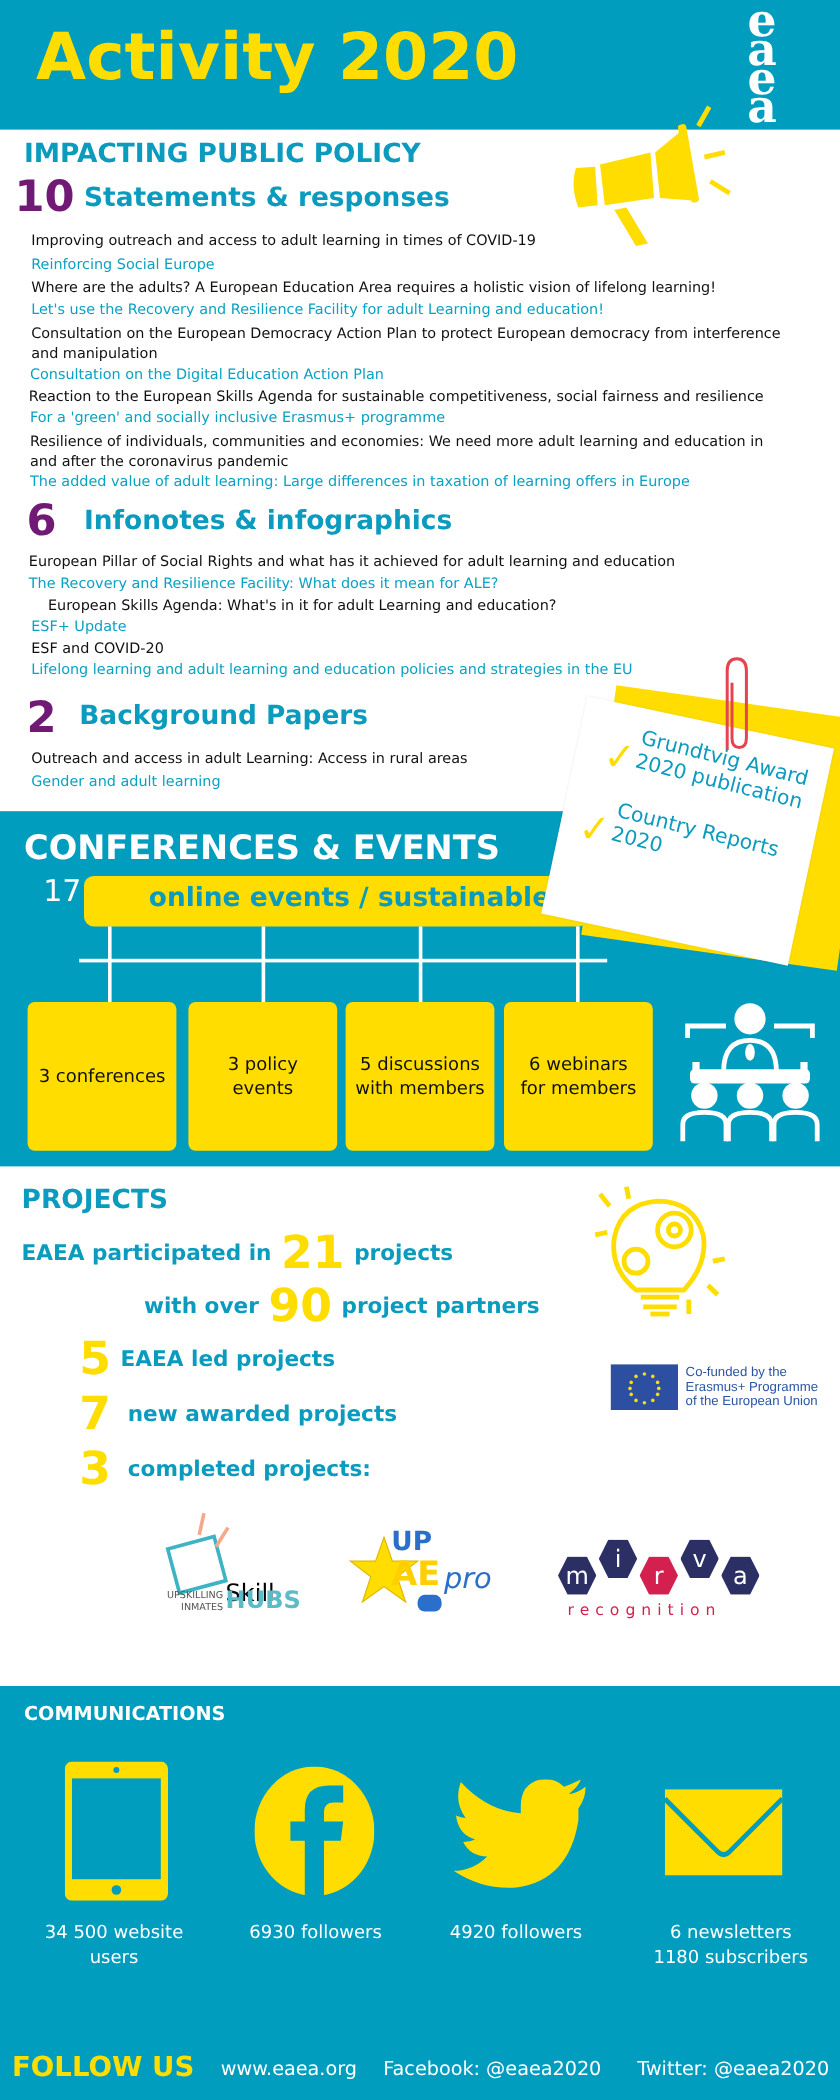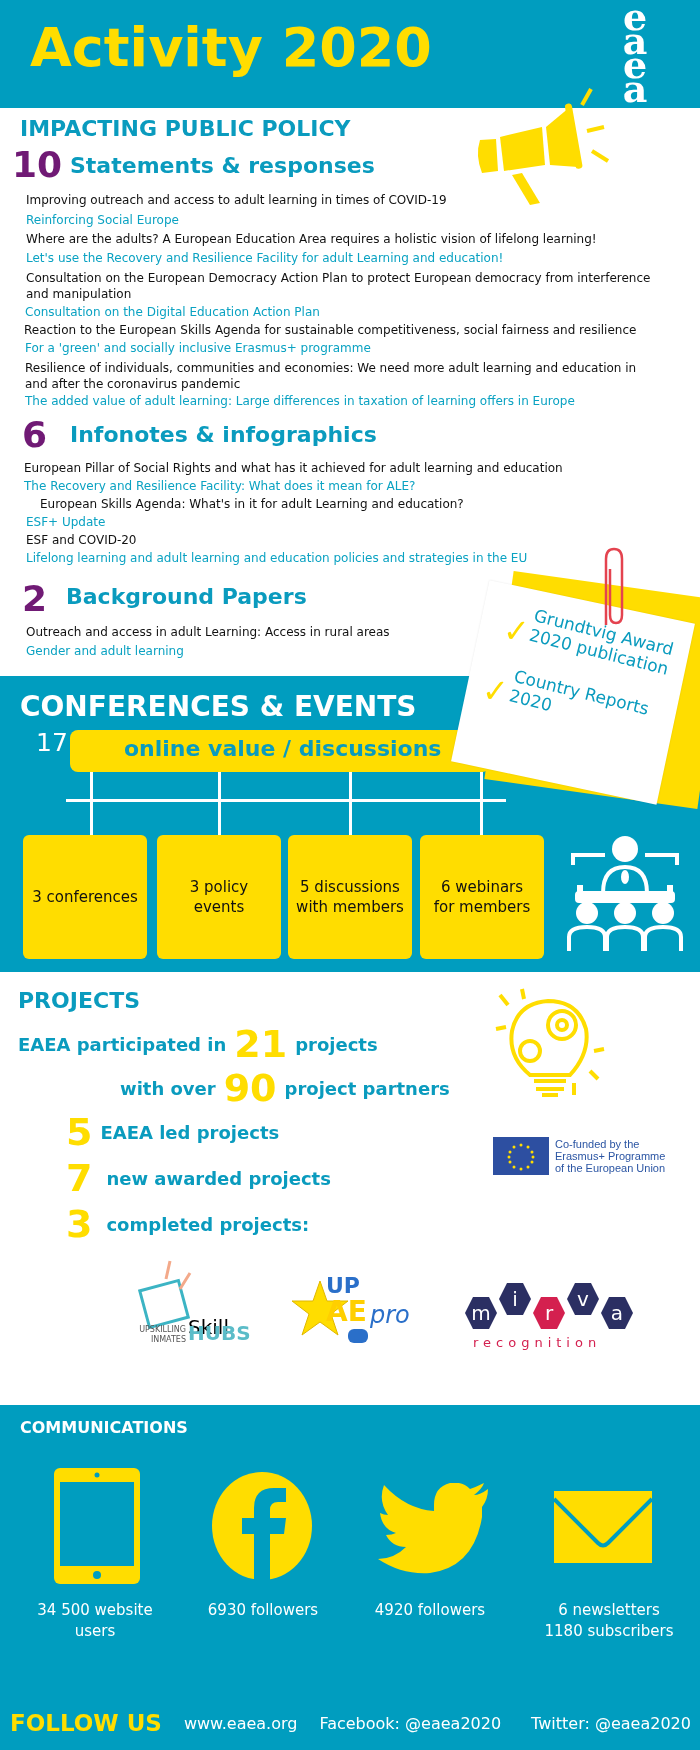--- a/index.html
+++ b/index.html
@@ -34,21 +34,21 @@
   #conf-bar-label { position: absolute; left: 124px; top: 736px; font-weight: bold; font-size: 22px; color: #0a9bbe; }
   .vline { position: absolute; width: 3px; background: #fff; }
   .hline { position: absolute; height: 3px; background: #fff; }
   .ebox { position: absolute; top: 835px; width: 124px; height: 124px; background: #ffdd00; border-radius: 6px; display: flex; align-items: center; justify-content: center; text-align: center; font-size: 15px; color: #111; line-height: 20px; padding: 0 6px; }
 
   
   #proj-title { position: absolute; left: 18px; top: 988px; font-weight: bold; font-size: 22px; color: #0a9bbe; }
   .proj-line { position: absolute; font-weight: bold; font-size: 18px; color: #0a9bbe; display: flex; align-items: center; gap: 8px; white-space: nowrap; }
   .proj-num { font-size: 38px; color: #ffdd00; font-weight: bold; }
 
-  #eu { position: absolute; left: 493px; top: 1136px; width: 205px; height: 40px; display: flex; align-items: center; gap: 6px; }
+  #eu { position: absolute; left: 493px; top: 1136px; width: 205px; height: 40px; display: flex; align-items: center; gap: 6px; justify-content: center; }
   #eu-flag { width: 56px; height: 38px; background: #2d4fa1; position: relative; }
   #eu-text { font-family: "Liberation Sans", sans-serif; font-size: 11px; color: #2b55a3; line-height: 12px; }
 
   .logo-box { position: absolute; top: 1255px; height: 100px; display: flex; align-items: center; justify-content: center; }
 
   
   #comm-bg { position: absolute; left: 0; top: 1405px; width: 700px; height: 345px; background: #009dbf; }
   #comm-title { position: absolute; left: 20px; top: 1418px; font-weight: bold; font-size: 16px; color: #fff; }
   .comm-col { position: absolute; top: 1600px; width: 150px; text-align: center; color: #fff; font-size: 15px; line-height: 21px; }
 
@@ -108,21 +108,21 @@
 
 <div class="big-num" style="left:22px;top:578px">2</div>
 <div class="sub-title" style="left:66px;top:584px">Background Papers</div>
 <div class="item dark" style="left:26px;top:624px">Outreach and access in adult Learning: Access in rural areas</div>
 <div class="item blue" style="left:26px;top:643px">Gender and adult learning</div>
 
 <div id="conf-bg"></div>
 <div id="conf-title">CONFERENCES &amp; EVENTS</div>
 <div id="conf-num">17</div>
 <div id="conf-bar"></div>
-<div id="conf-bar-label">online value / discussions</div>
+<div id="conf-bar-label">online events / sustainable</div>
 
 <div class="hline" style="left:66px;top:799px;width:440px"></div>
 <div class="vline" style="left:90px;top:772px;height:63px"></div>
 <div class="vline" style="left:218px;top:772px;height:63px"></div>
 <div class="vline" style="left:349px;top:772px;height:63px"></div>
 <div class="vline" style="left:480px;top:772px;height:63px"></div>
 
 <div class="ebox" style="left:23px">
     <span>3 conferences</span>
   </div>

